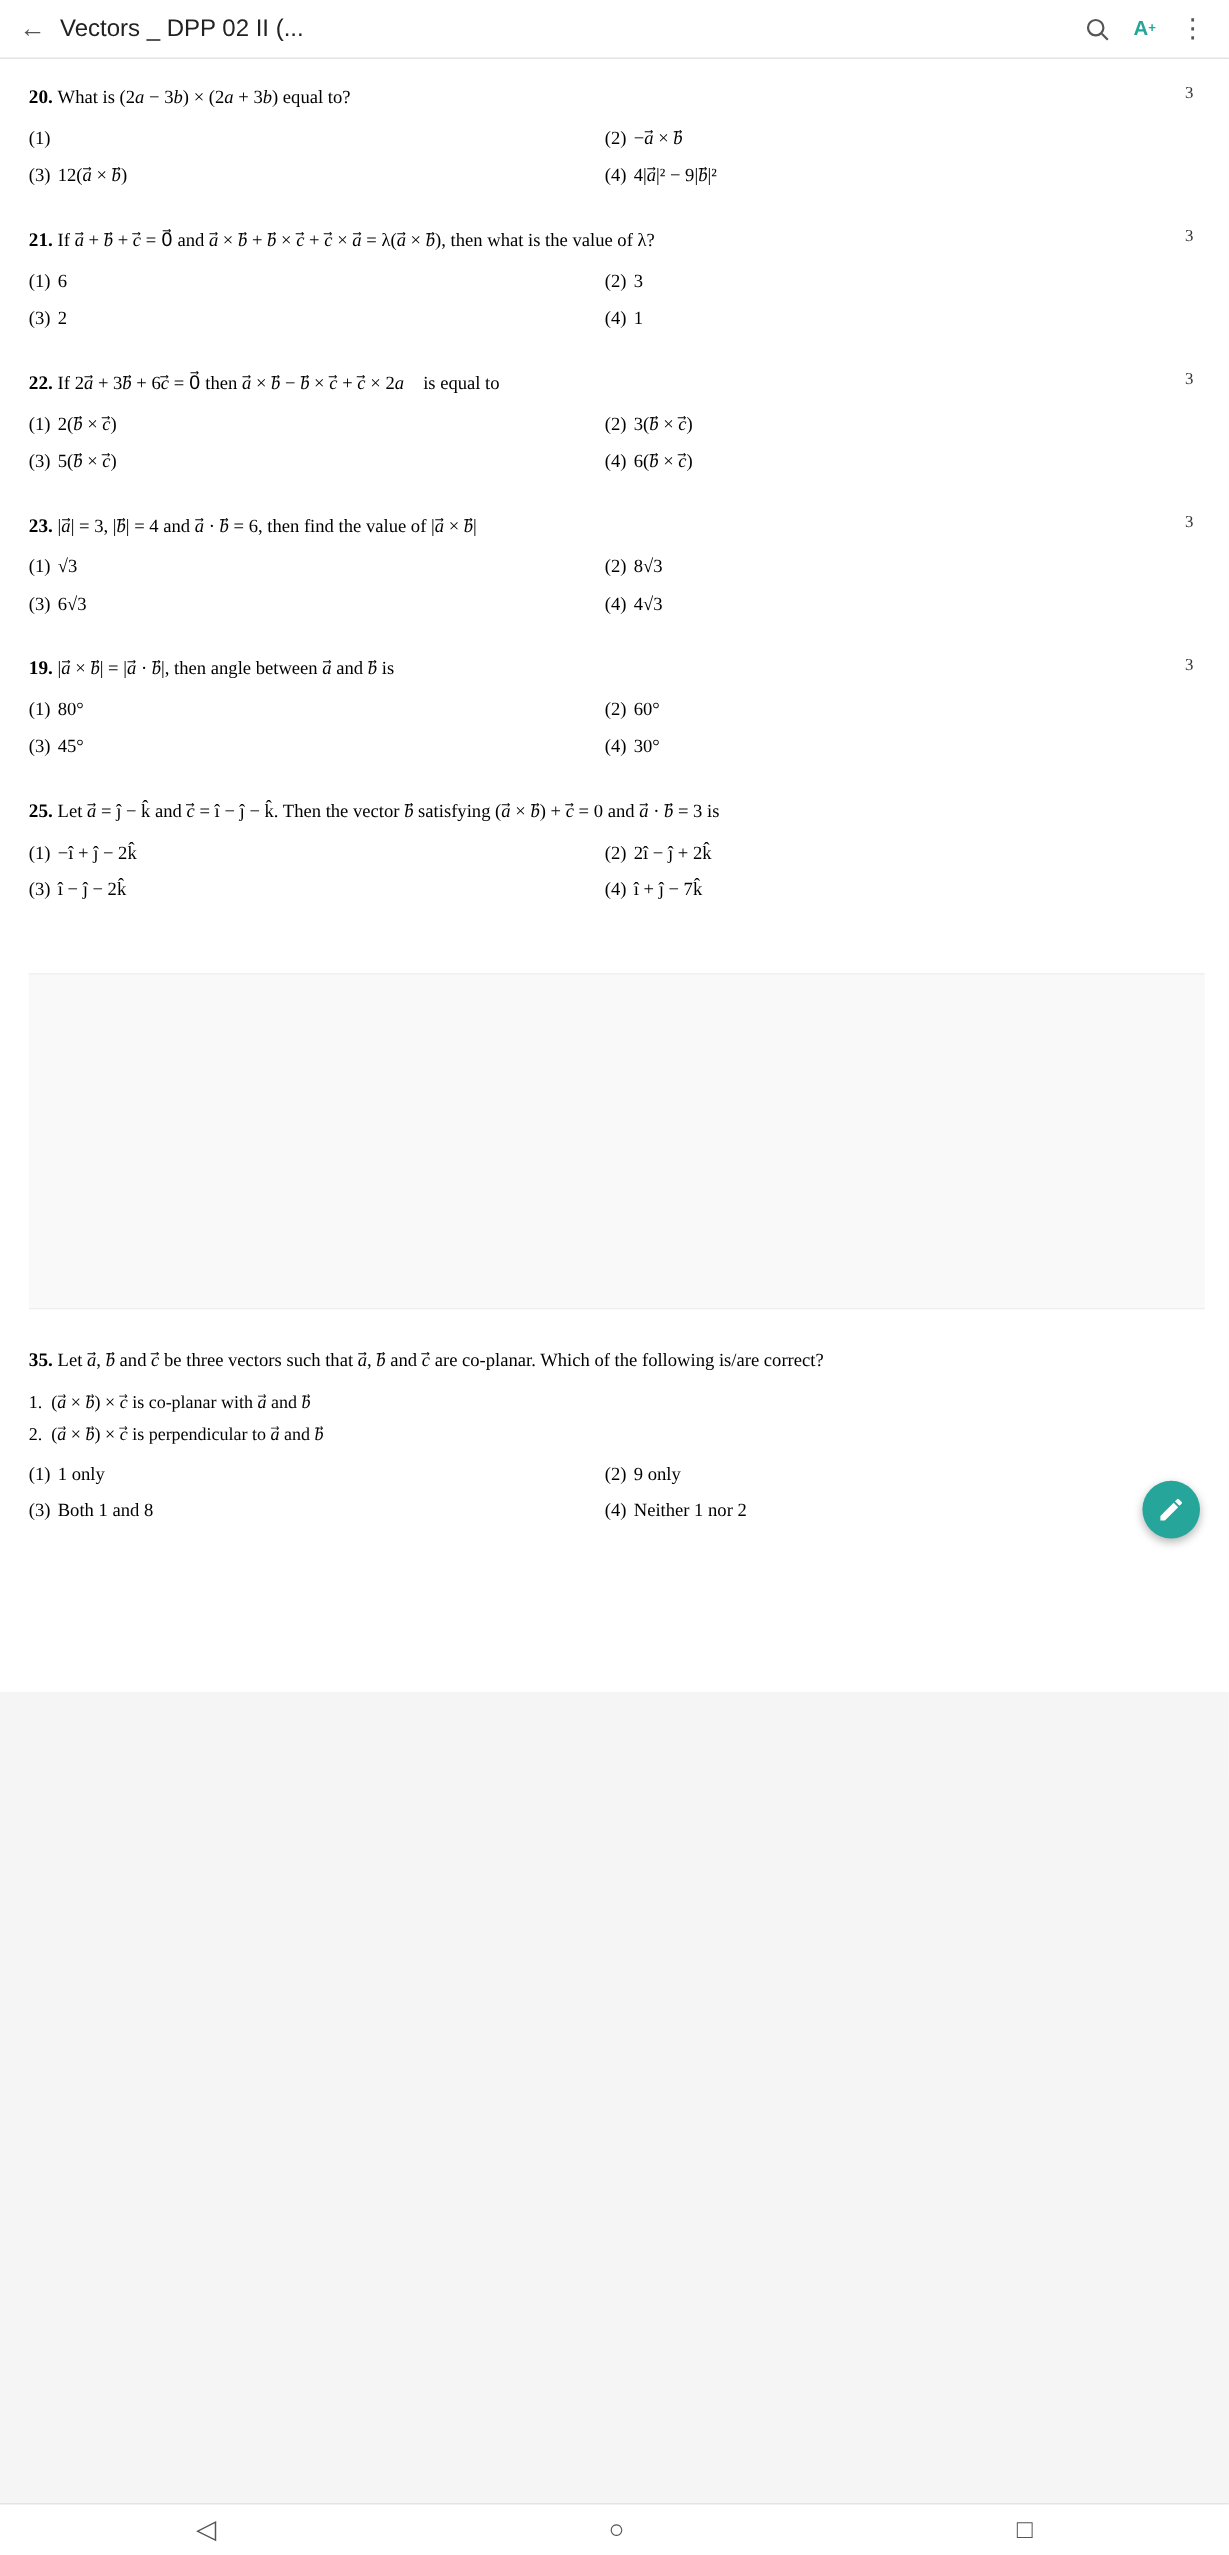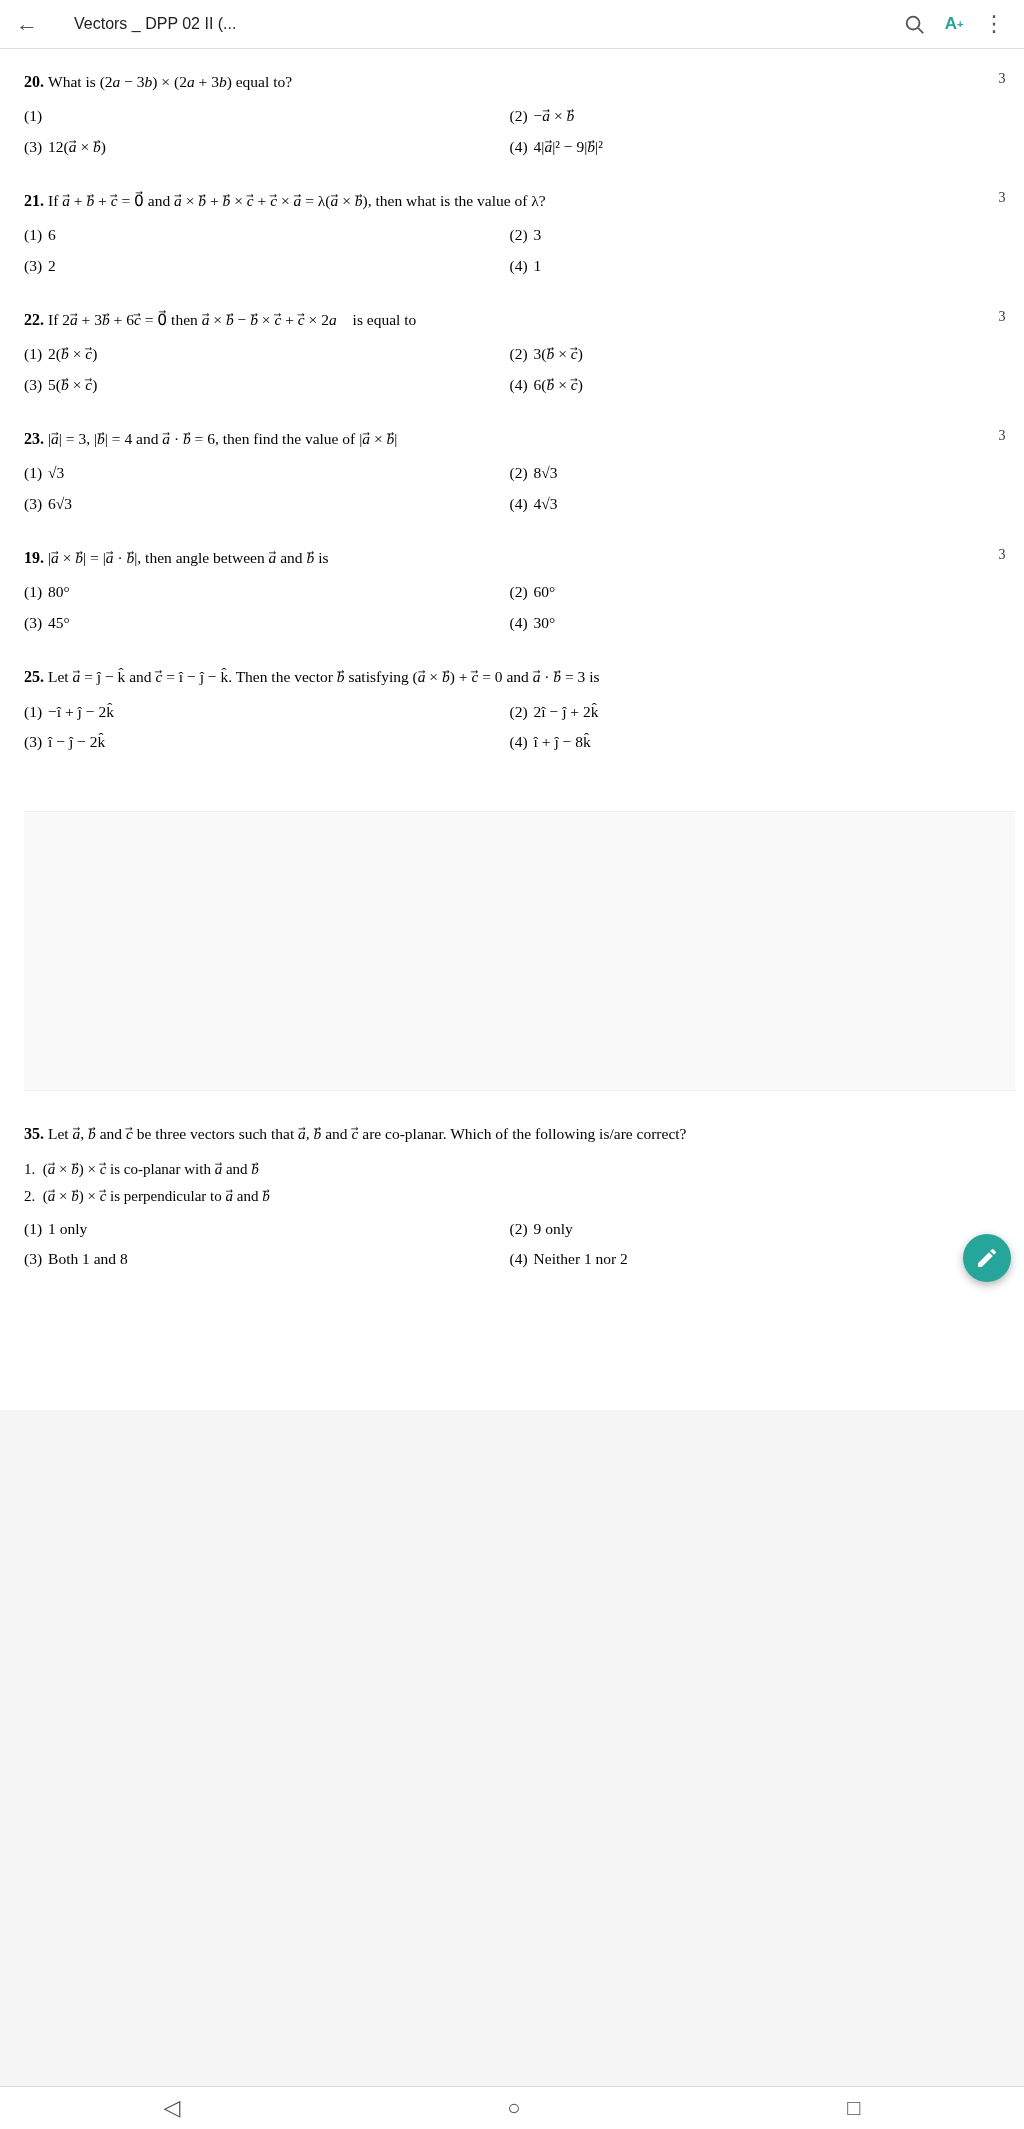--- a/index.html
+++ b/index.html
@@ -19,46 +19,45 @@
       background: #fff;
       padding: 10px 16px;
       border-bottom: 1px solid #ddd;
       gap: 12px;
       position: sticky;
       top: 0;
       z-index: 10;
     }
     .top-bar-title {
       flex: 1;
-      font-size: 16px;
+      font-size: 20px;
       font-family: sans-serif;
       font-weight: 500;
       color: #222;
-      margin-left: 24px;
     }
     .top-bar-icon {
       width: 28px;
       height: 28px;
       display: flex;
       align-items: center;
       justify-content: center;
       font-size: 20px;
       color: #555;
       cursor: pointer;
     }
     .back-arrow {
       font-size: 22px;
       color: #555;
       cursor: pointer;
     }
 
     
     .content {
       background: #fff;
-      padding: 20px 9px 40px 24px;
+      padding: 20px 20px 40px 24px;
       position: relative;
     }
 
     .question-block {
       margin-bottom: 28px;
       padding-right: 40px;
       position: relative;
     }
 
     .question-number {
@@ -313,21 +312,21 @@
       <div class="option">
         <span>(2)</span>
         <span>2î − ĵ + 2k̂</span>
       </div>
       <div class="option">
         <span>(3)</span>
         <span>î − ĵ − 2k̂</span>
       </div>
       <div class="option">
         <span>(4)</span>
-        <span>î + ĵ − 8k̂</span>
+        <span>î + ĵ − 7k̂</span>
       </div>
     </div>
   </div>
 
   <div class="blank-section"></div>
 
   <div class="question-block" style="margin-top: 30px; position: relative;">
     <span class="question-number">35.</span>
     <span class="question-text">
       Let <span class="math">a</span>⃗, <span class="math">b</span>⃗ and <span class="math">c</span>⃗ be three vectors such that <span class="math">a</span>⃗, <span class="math">b</span>⃗ and <span class="math">c</span>⃗

